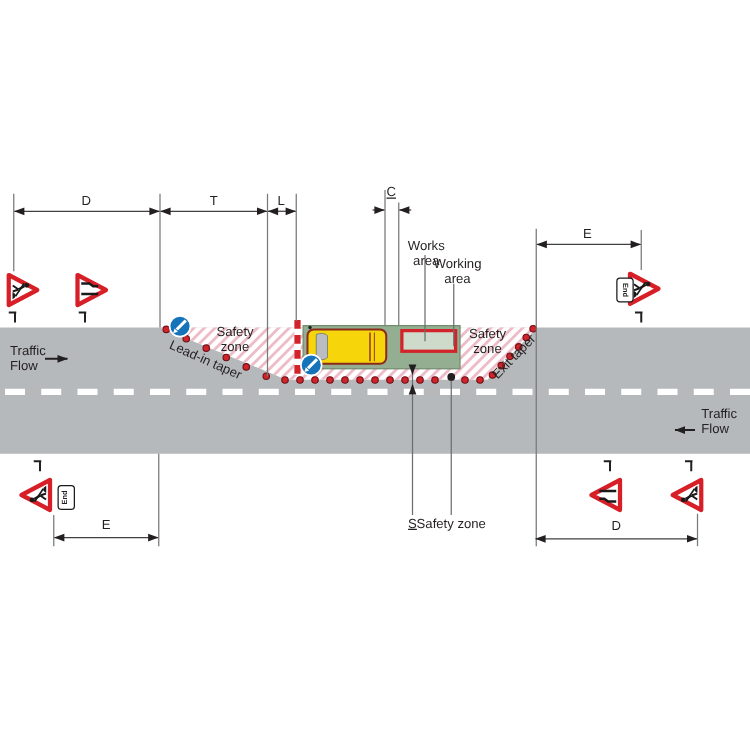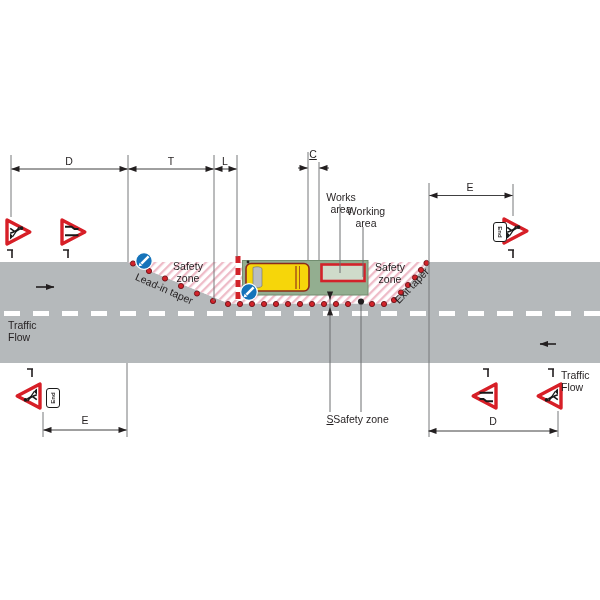--- a/index.html
+++ b/index.html
@@ -5,21 +5,21 @@
   html,body{margin:0;padding:0;background:#fff;}
   .stage{position:relative;width:600px;height:600px;background:#fff;overflow:hidden;
          font-family:"Liberation Sans",sans-serif;color:#231f20;}
   .road{position:absolute;left:0;top:262px;width:600px;height:101px;background:var(--road,#b5b9bb);}
   svg.art{position:absolute;left:0;top:0;}
   .lbl{position:absolute;font-size:10.5px;line-height:11.5px;text-align:center;
        transform:translateX(-50%);white-space:pre-line;}
   .nowrap{white-space:nowrap;}
   .under{text-decoration:underline;}
   .rot{transform:translate(-50%,-50%) rotate(var(--a,0deg));white-space:nowrap;font-size:10.5px;}
-  .tf{position:absolute;font-size:10.5px;line-height:11.5px;text-align:left;width:44px;margin-top:44px;}
+  .tf{position:absolute;font-size:10.5px;line-height:11.5px;text-align:left;width:44px;}
   .sign{position:absolute;width:30px;height:30px;}
   .sign.cw{transform:rotate(90deg);}
   .sign.ccw{transform:rotate(-90deg);}
   .plate{position:absolute;width:12px;height:18px;border:1.5px solid #1a1a1a;border-radius:3px;
          background:#fff;display:flex;align-items:center;justify-content:center;}
   .plate span{font-size:6px;font-weight:bold;}
   .plate.cw span{transform:rotate(90deg);}
   .plate.ccw span{transform:rotate(-90deg);}
 </style>
 </head>

